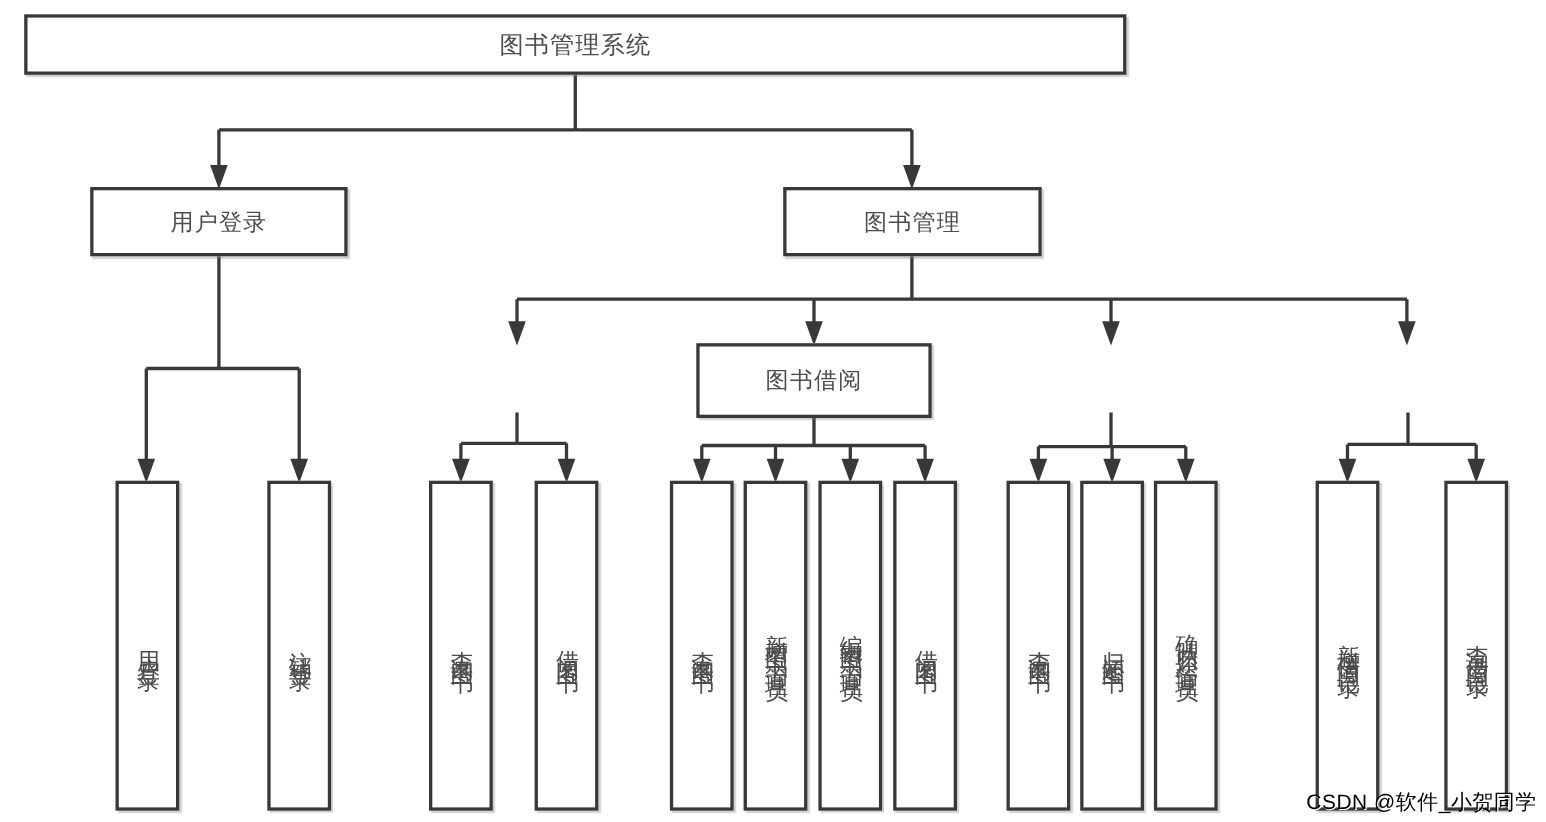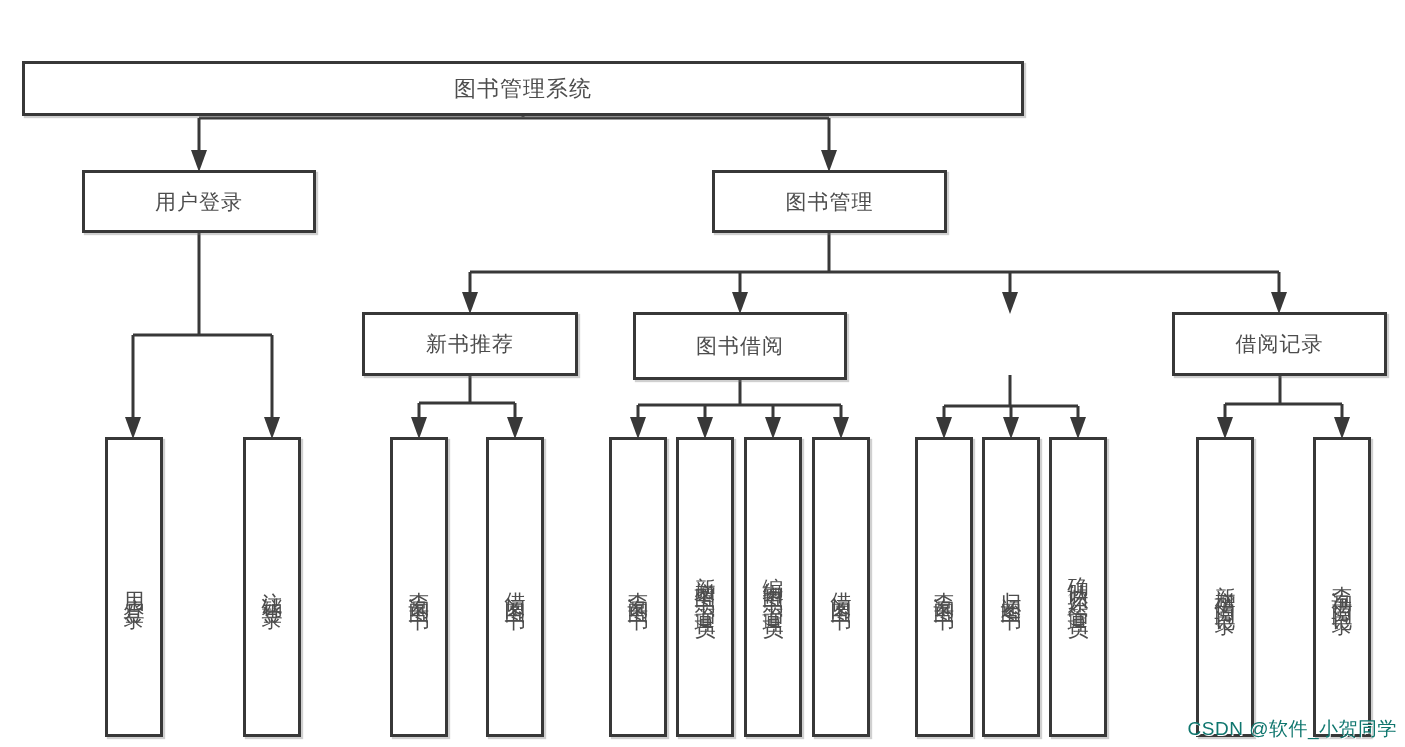--- a/index.html
+++ b/index.html
@@ -29,21 +29,21 @@
     text-orientation:mixed;
     letter-spacing:6px;
     line-height:1.05;
     font-size:21px;
     white-space:nowrap;
   }
   .watermark{
     position:absolute;
     right:8px;bottom:5px;
     font-size:19px;
-    color:#0f766e;
+    color:#000000;
     text-shadow:1px 1px 0 #ffffff;
     letter-spacing:0.5px;
   }
 </style>
 </head>
 <body>
 
 <div class="canvas">
 
   <svg class="edges" width="1405" height="747" viewBox="0 0 1405 747" aria-hidden="true">
@@ -72,39 +72,33 @@
       <polygon points="765,417 781,417 773,439"></polygon>
       <polygon points="833,417 849,417 841,439"></polygon>
       <polygon points="936,417 952,417 944,439"></polygon>
       <polygon points="1003,417 1019,417 1011,439"></polygon>
       <polygon points="1070,417 1086,417 1078,439"></polygon>
       <polygon points="1217,417 1233,417 1225,439"></polygon>
       <polygon points="1334,417 1350,417 1342,439"></polygon>
     </g>
   </svg>
 
-  <div class="node root" style="left:22px;top:13px;width:1002px;height:55px;margin-top:48px;">
+  <div class="node root" style="left:22px;top:13px;width:1002px;height:55px;">
     <span>图书管理系统</span>
   </div>
 
   <div class="node branch" style="left:82px;top:170px;width:234px;height:63px;">
     <span>用户登录</span>
   </div>
   <div class="node branch" style="left:712px;top:170px;width:235px;height:63px;">
     <span>图书管理</span>
   </div>
 
-  <div class="node branch" style="left:362px;top:312px;width:216px;height:64px;">
-    <span>新书推荐</span>
-  </div>
   <div class="node branch" style="left:633px;top:312px;width:214px;height:68px;">
     <span>图书借阅</span>
-  </div>
-  <div class="node branch" style="left:1172px;top:312px;width:215px;height:64px;">
-    <span>借阅记录</span>
   </div>
 
   <div class="node leaf" style="left:105px;top:437px;">
     <span class="vtext">用户登录</span>
   </div>
   <div class="node leaf" style="left:243px;top:437px;">
     <span class="vtext">注销登录</span>
   </div>
 
   <div class="node leaf" style="left:390px;top:437px;">

